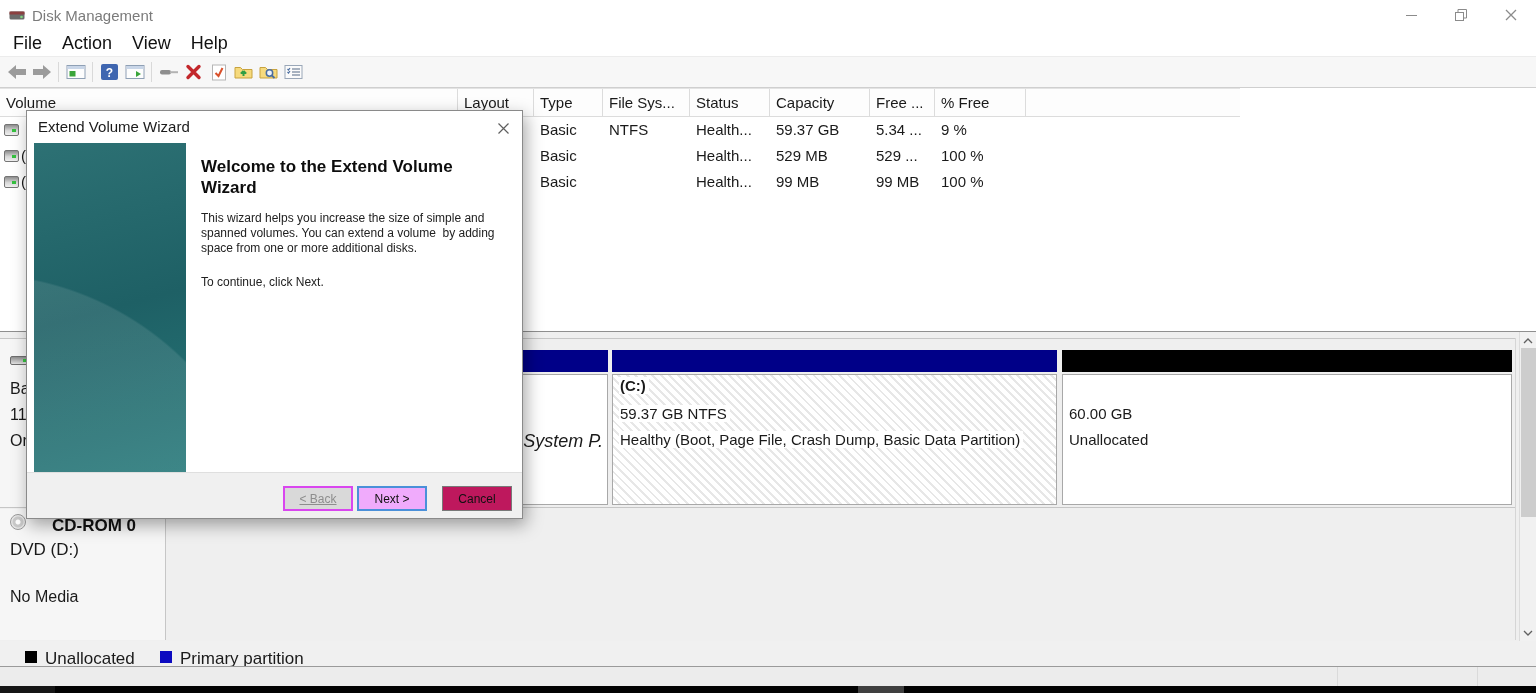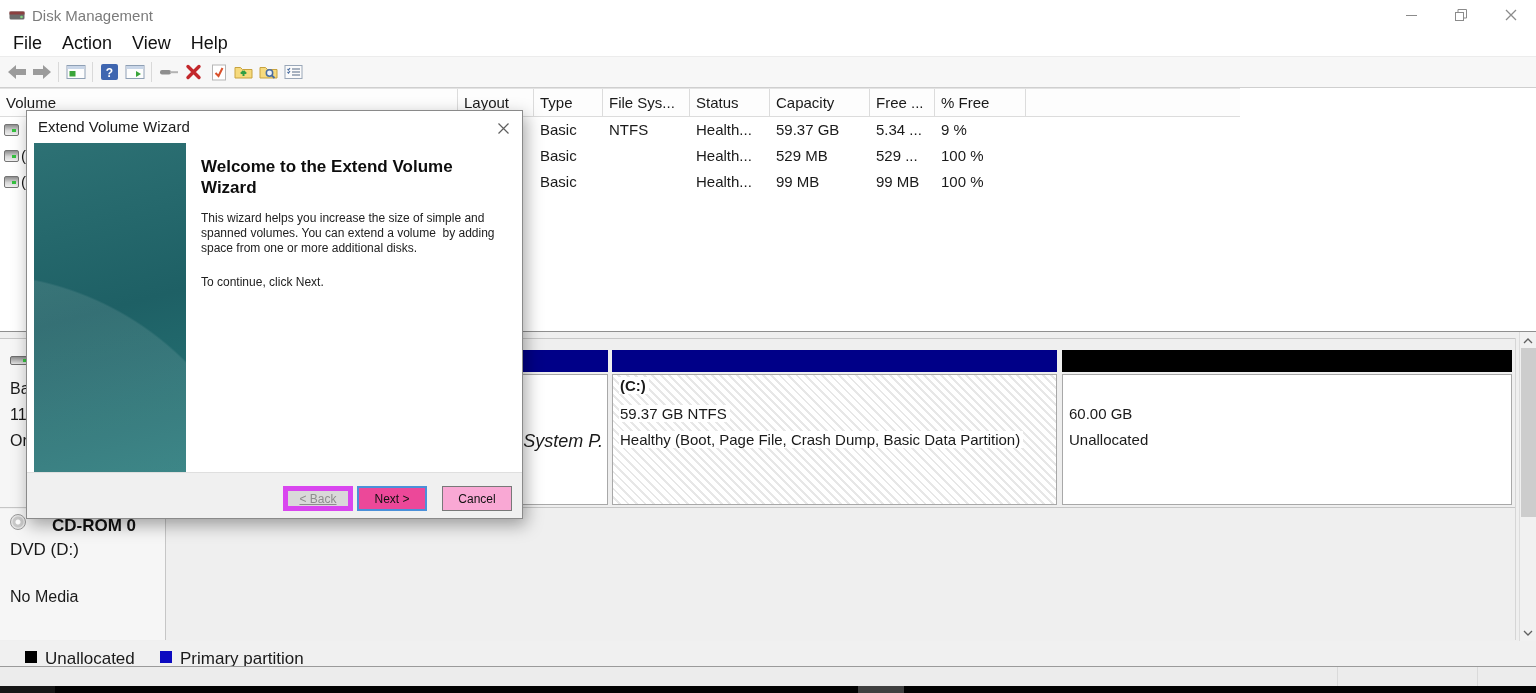--- a/index.html
+++ b/index.html
@@ -79,23 +79,23 @@
     background:
       radial-gradient(circle 300px at -60px 430px, rgba(255,255,255,0.10) 0 298px, rgba(255,255,255,0) 300px),
       linear-gradient(165deg, #2d7174 0%, #1e6065 50%, #27797a 100%);
   }
   .wz-heading { position:absolute; left:174px; top:45px; width:295px; font-size:17px; font-weight:bold; color:#0d0d0d; line-height:21px; }
   .wz-body { position:absolute; left:174px; width:325px; font-size:12px; color:#222; line-height:15px; white-space:pre-wrap; }
   .wz-body1 { top:100px; }
   .wz-body2 { top:164px; }
   .wz-btnbar { position:absolute; left:0; bottom:0; width:495px; height:46px; background:#f0f0f0; border-top:1px solid #dfdfdf; }
   .wz-btn { position:absolute; top:13px; width:70px; height:25px; font-size:12px; font-family:"Liberation Sans",sans-serif; }
-  .btn-back { left:256px; background:#d9d9d9; border:5px solid #d946ef; color:#8d8d8d;text-decoration:underline; }
-  .btn-next { left:330px; background:#ec4899; border:2px solid #4a90d9; color:#111; }
-  .btn-cancel { left:415px; background:#f9a8d4; border:1px solid #787878; color:#111; }
+  .btn-back { left:256px; background:#d9d9d9; border:2px solid #d946ef; color:#8d8d8d;text-decoration:underline; }
+  .btn-next { left:330px; background:#f0abfc; border:2px solid #4a90d9; color:#111; }
+  .btn-cancel { left:415px; background:#be185d; border:1px solid #787878; color:#111; }
 </style>
 </head>
 <body>
 
 <div class="screen">
 
   <div class="titlebar">
     <span class="app-icon">
       <svg width="16" height="14">
           <rect x="0.5" y="3.5" width="15" height="8" rx="1.5" fill="#6b6b6b"></rect>

